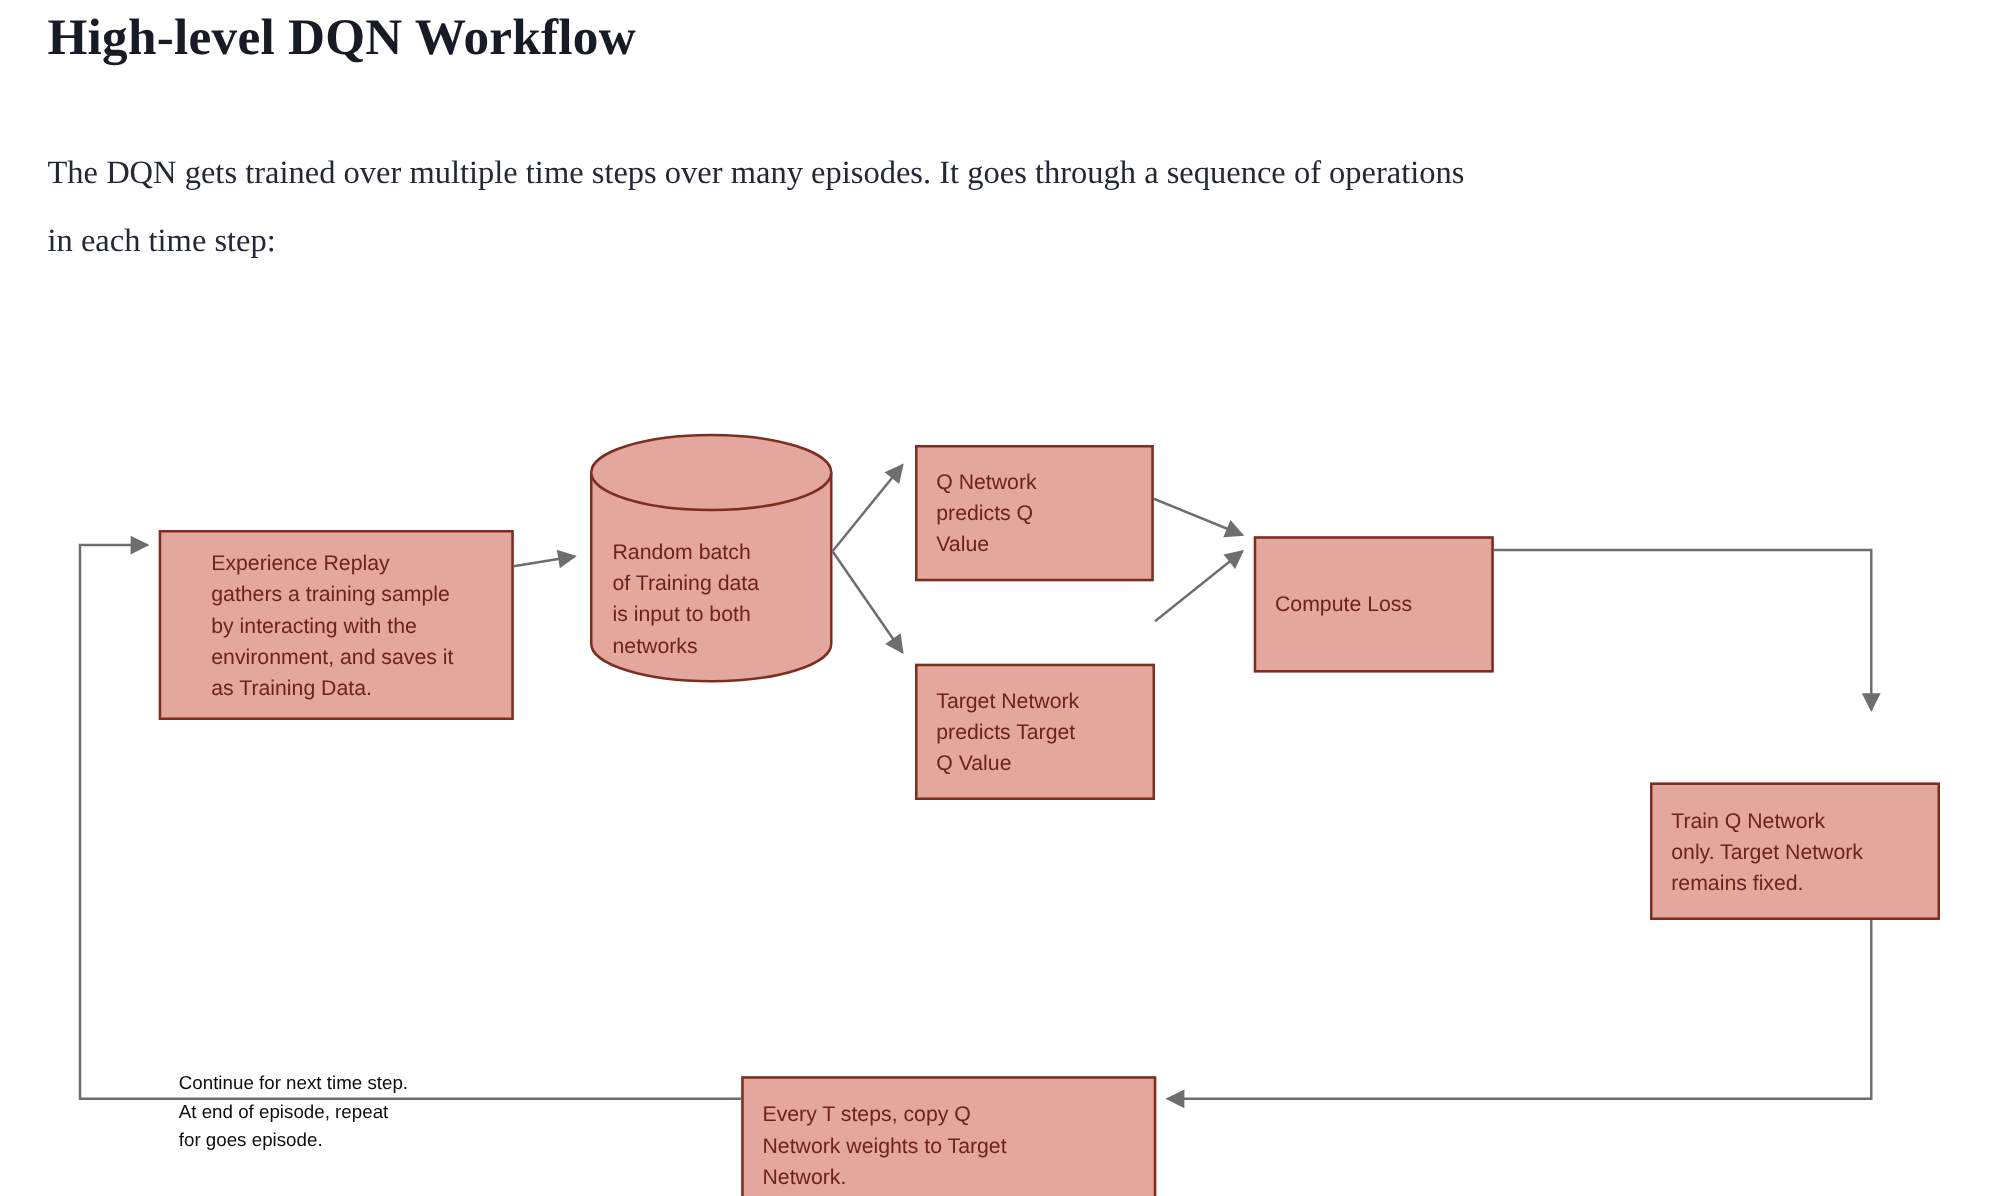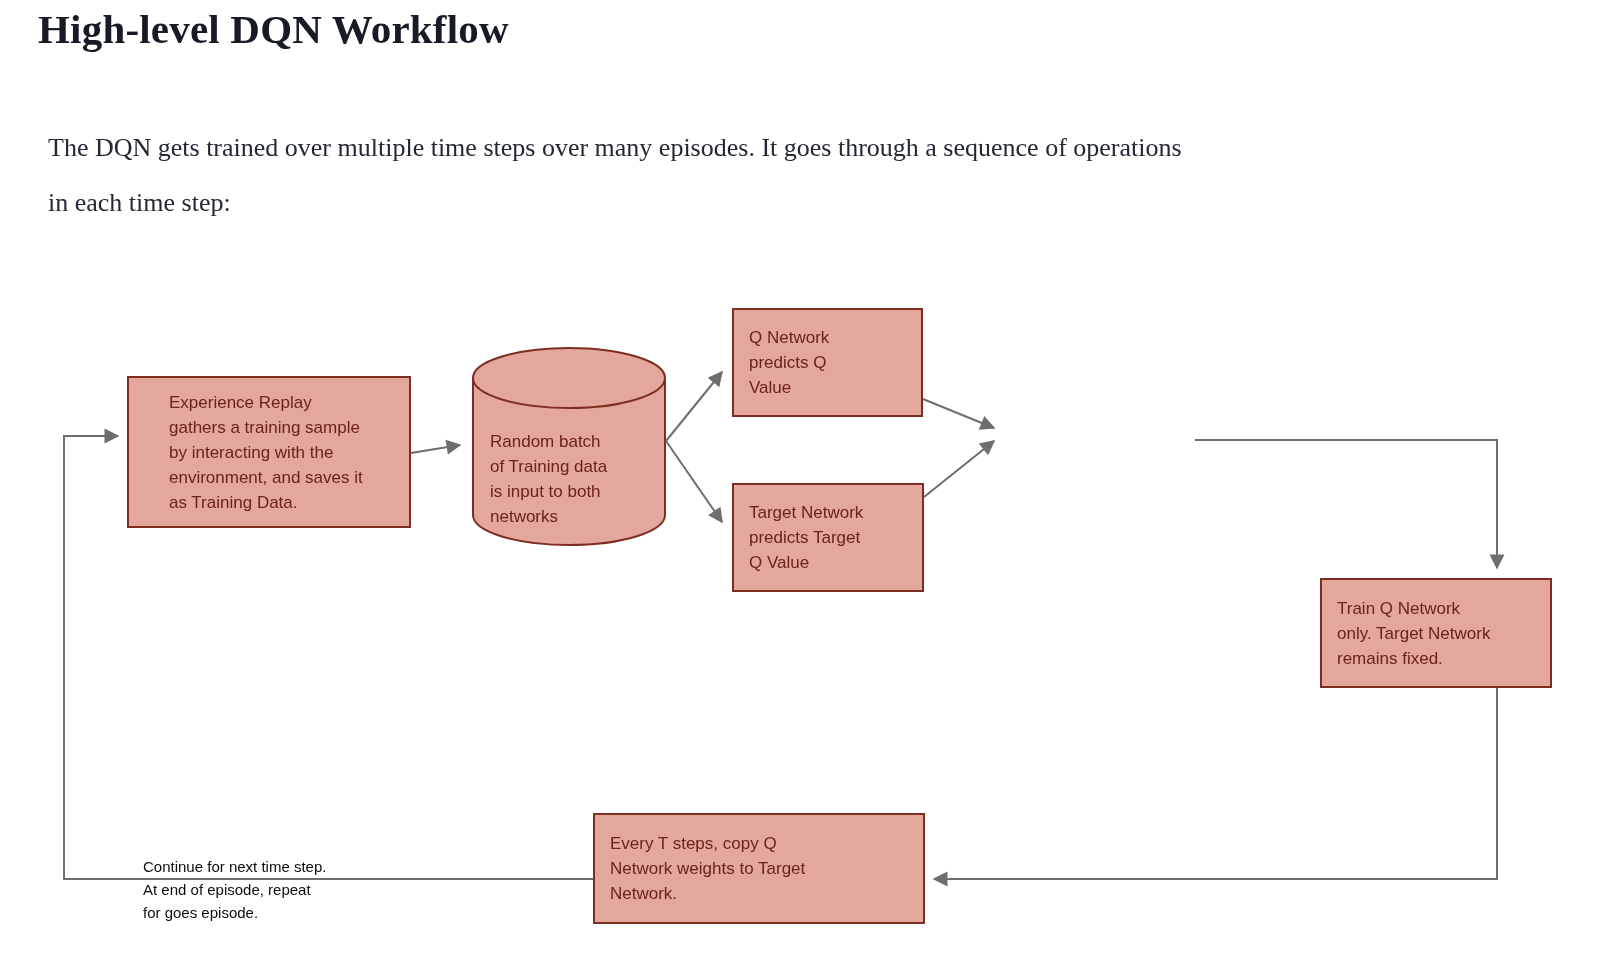--- a/index.html
+++ b/index.html
@@ -6,36 +6,36 @@
   .page {
     position:relative; width:1605px; height:957px; overflow:hidden;
     background:#ffffff; font-family:"Liberation Sans", sans-serif;border-radius:11px;
   }
   .page-title {
     position:absolute; left:38px; top:4px; margin:0;
     font-family:"Liberation Serif", serif; font-weight:700; font-size:41px; line-height:1.25;
     color:#161b26; letter-spacing:0.2px;
   }
   .intro {
-    position:absolute; left:38px; top:110px; margin:10px; width:1545px;
+    position:absolute; left:38px; top:110px; margin:0; width:1545px;
     font-family:"Liberation Serif", serif; font-size:26px; line-height:55px;
     color:#232834; white-space:pre-line;
   }
   .diagram { position:absolute; left:0; top:0; width:1605px; height:957px; }
   .connector-layer { position:absolute; left:0; top:0; }
   .connector { fill:none; stroke:var(--arrow,#6e6e6e); stroke-width:2px; }
   .arrowhead { fill:var(--arrow,#6e6e6e); }
   .cyl { fill:var(--node-fill,#e3a79d); stroke:var(--node-border,#7d2e20); stroke-width:2px; }
   .node {
     position:absolute; box-sizing:border-box;
     background:var(--node-fill,#e3a79d);
     border:2px solid var(--node-border,#7d2e20);
     color:var(--node-text,#6d2318);
     display:flex; align-items:center;
-    padding:0 15px; font-size:17px; line-height:25px;
+    padding:0 15px; font-size:17px; line-height:25px;margin-top:48px;
   }
   .node-label { white-space:pre-line; }
   .cylinder-label {
     position:absolute; left:490px; top:429px; width:175px;
     color:var(--node-text,#6d2318); font-size:17px; line-height:25px;
     white-space:pre-line;
   }
   .node-experience-replay { left:127px; top:376px; width:284px; height:152px;padding-left:40px; }
   .node-q-network        { left:732px; top:308px; width:191px; height:109px; }
   .node-target-network   { left:732px; top:483px; width:192px; height:109px; }
@@ -99,20 +99,23 @@
 predicts Q
 Value</span>
     </div>
 
     <div class="node node-target-network">
       <span class="node-label">Target Network
 predicts Target
 Q Value</span>
     </div>
 
+    <div class="node node-compute-loss">
+      <span class="node-label">Compute Loss</span>
+    </div>
 
     <div class="node node-train-q-network">
       <span class="node-label">Train Q Network
 only. Target Network
 remains fixed.</span>
     </div>
 
     <div class="node node-copy-weights">
       <span class="node-label">Every T steps, copy Q
 Network weights to Target

